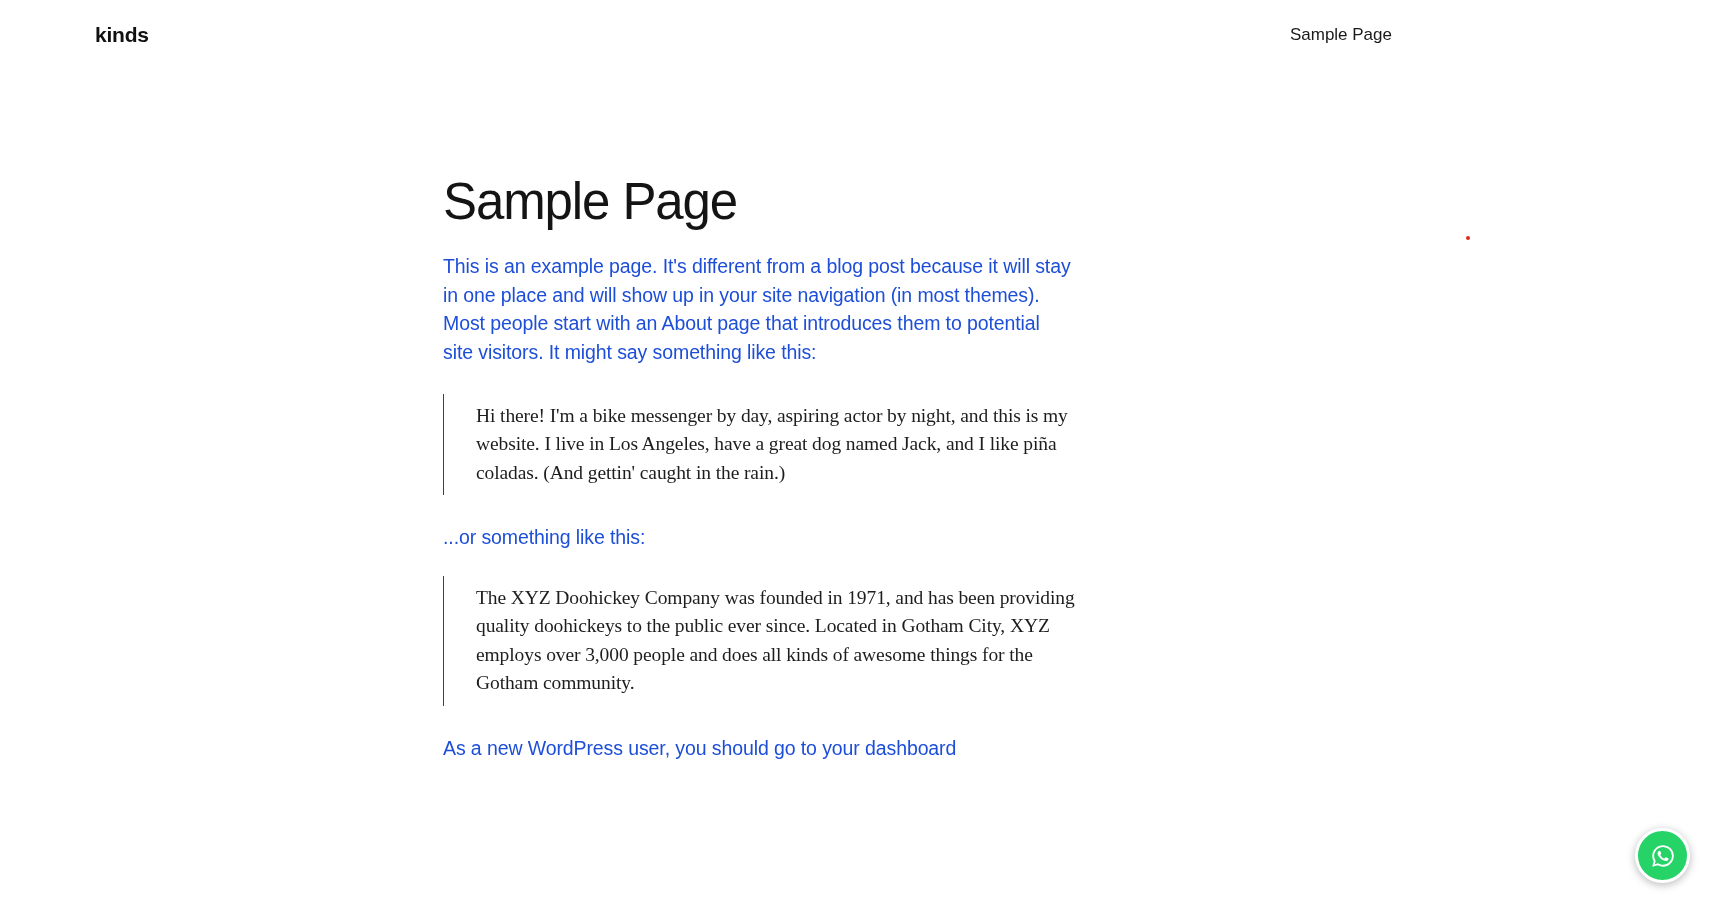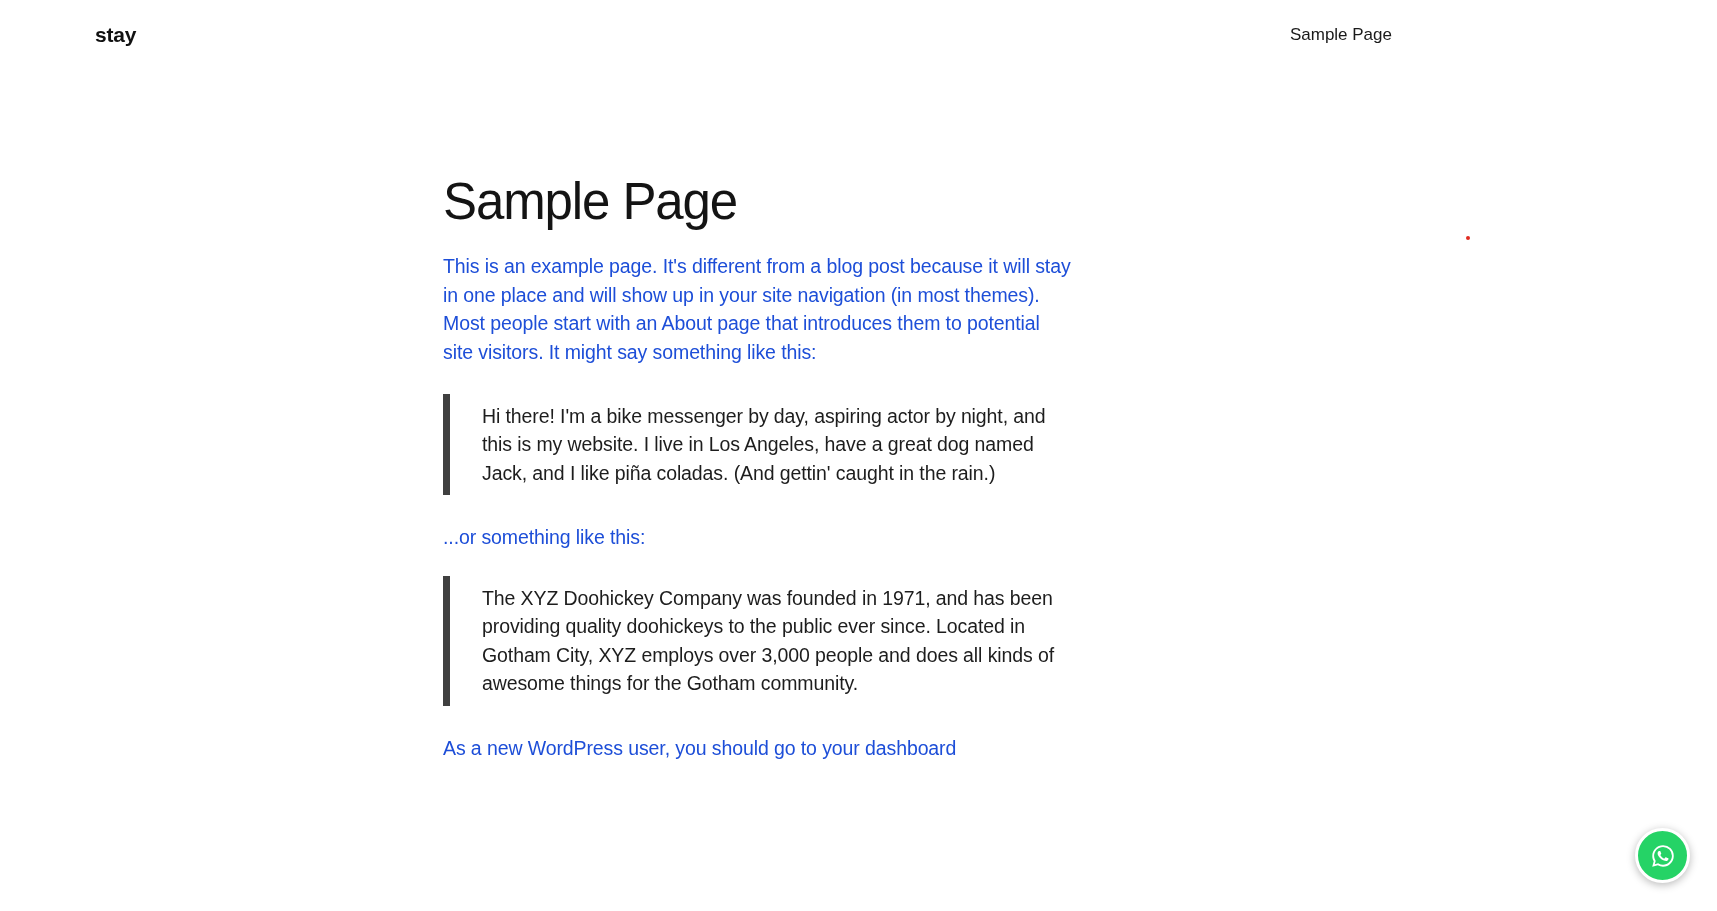--- a/index.html
+++ b/index.html
@@ -67,21 +67,22 @@
   .para {
     font-size: 19.5px;
     line-height: 1.46;
     margin: 0 0 28px 0;
     color: #1d4ed8;
     letter-spacing: -0.1px;
   }
   blockquote.quote {
     margin: 0 0 28px 0;
     padding: 8px 0 8px 32px;
-    border-left: 7px solid #404040;
+    border-left: 1px solid #404040;
+    font-family: Liberation Serif, serif;
   }
   blockquote.quote p {
     font-size: 19.5px;
     line-height: 1.46;
     margin: 0;
     color: #1d1d1d;
     letter-spacing: -0.1px;
   }
   .para-tight { margin-bottom: 24px; }
 
@@ -111,21 +112,21 @@
     align-items: center;
     justify-content: center;
     cursor: pointer;
   }
   .whatsapp-fab svg { display: block; }
 </style>
 </head>
 <body>
 
 <header class="site-header">
-  <a class="site-title" href="#">stay</a>
+  <a class="site-title" href="#">kinds</a>
   <nav class="main-nav">
     <a class="nav-link" href="#">Sample Page</a>
   </nav>
 </header>
 
 <div class="content-wrap">
 
   <span class="red-dot"></span>
 
   <article class="article">

